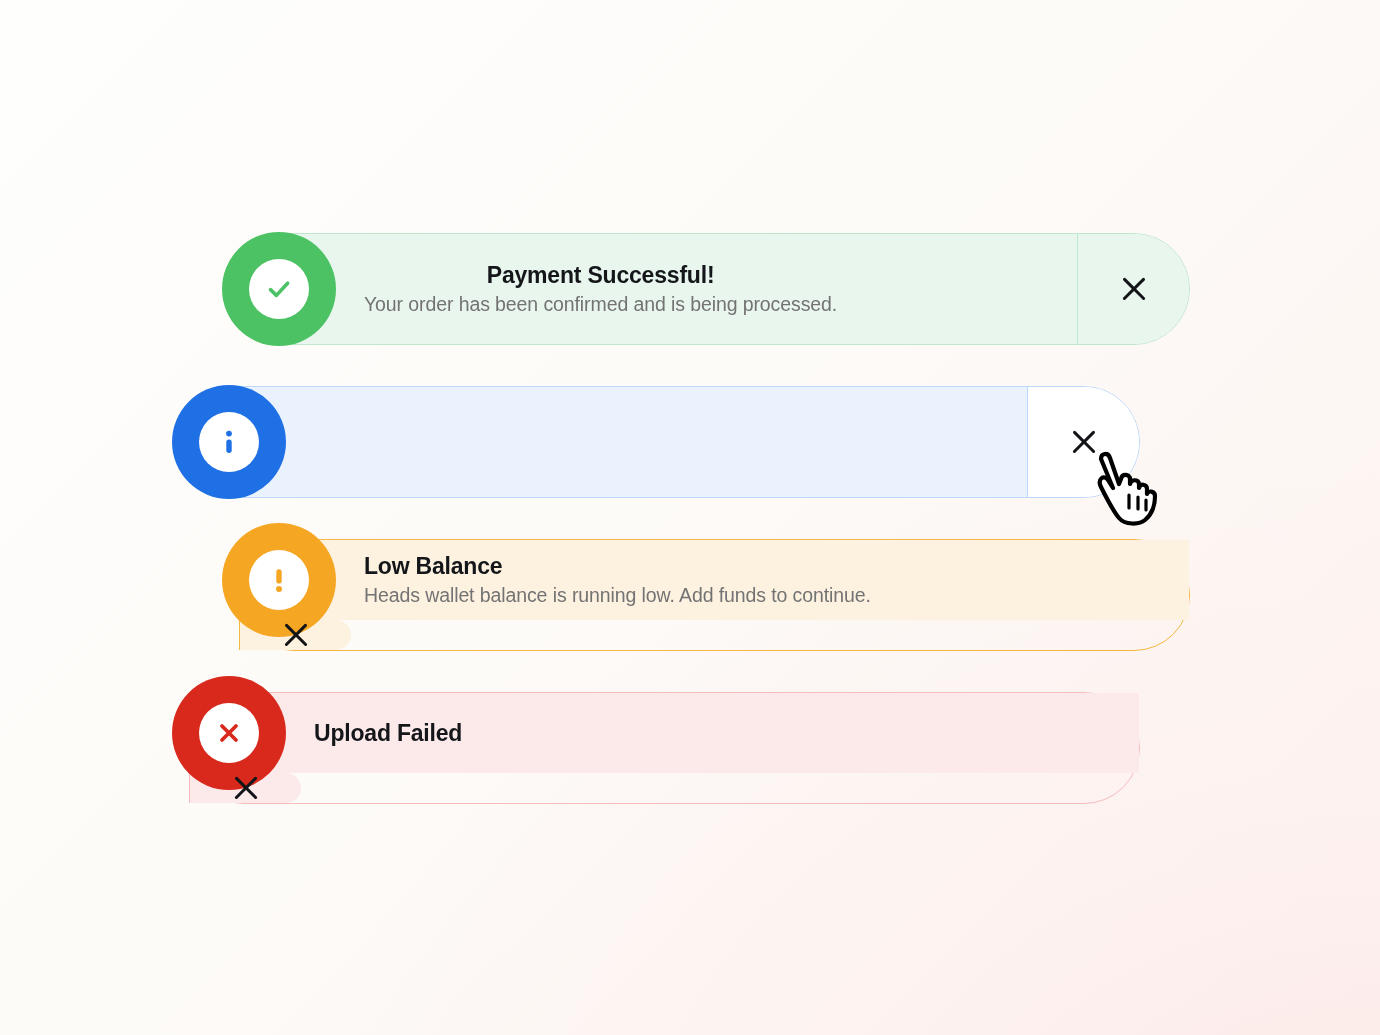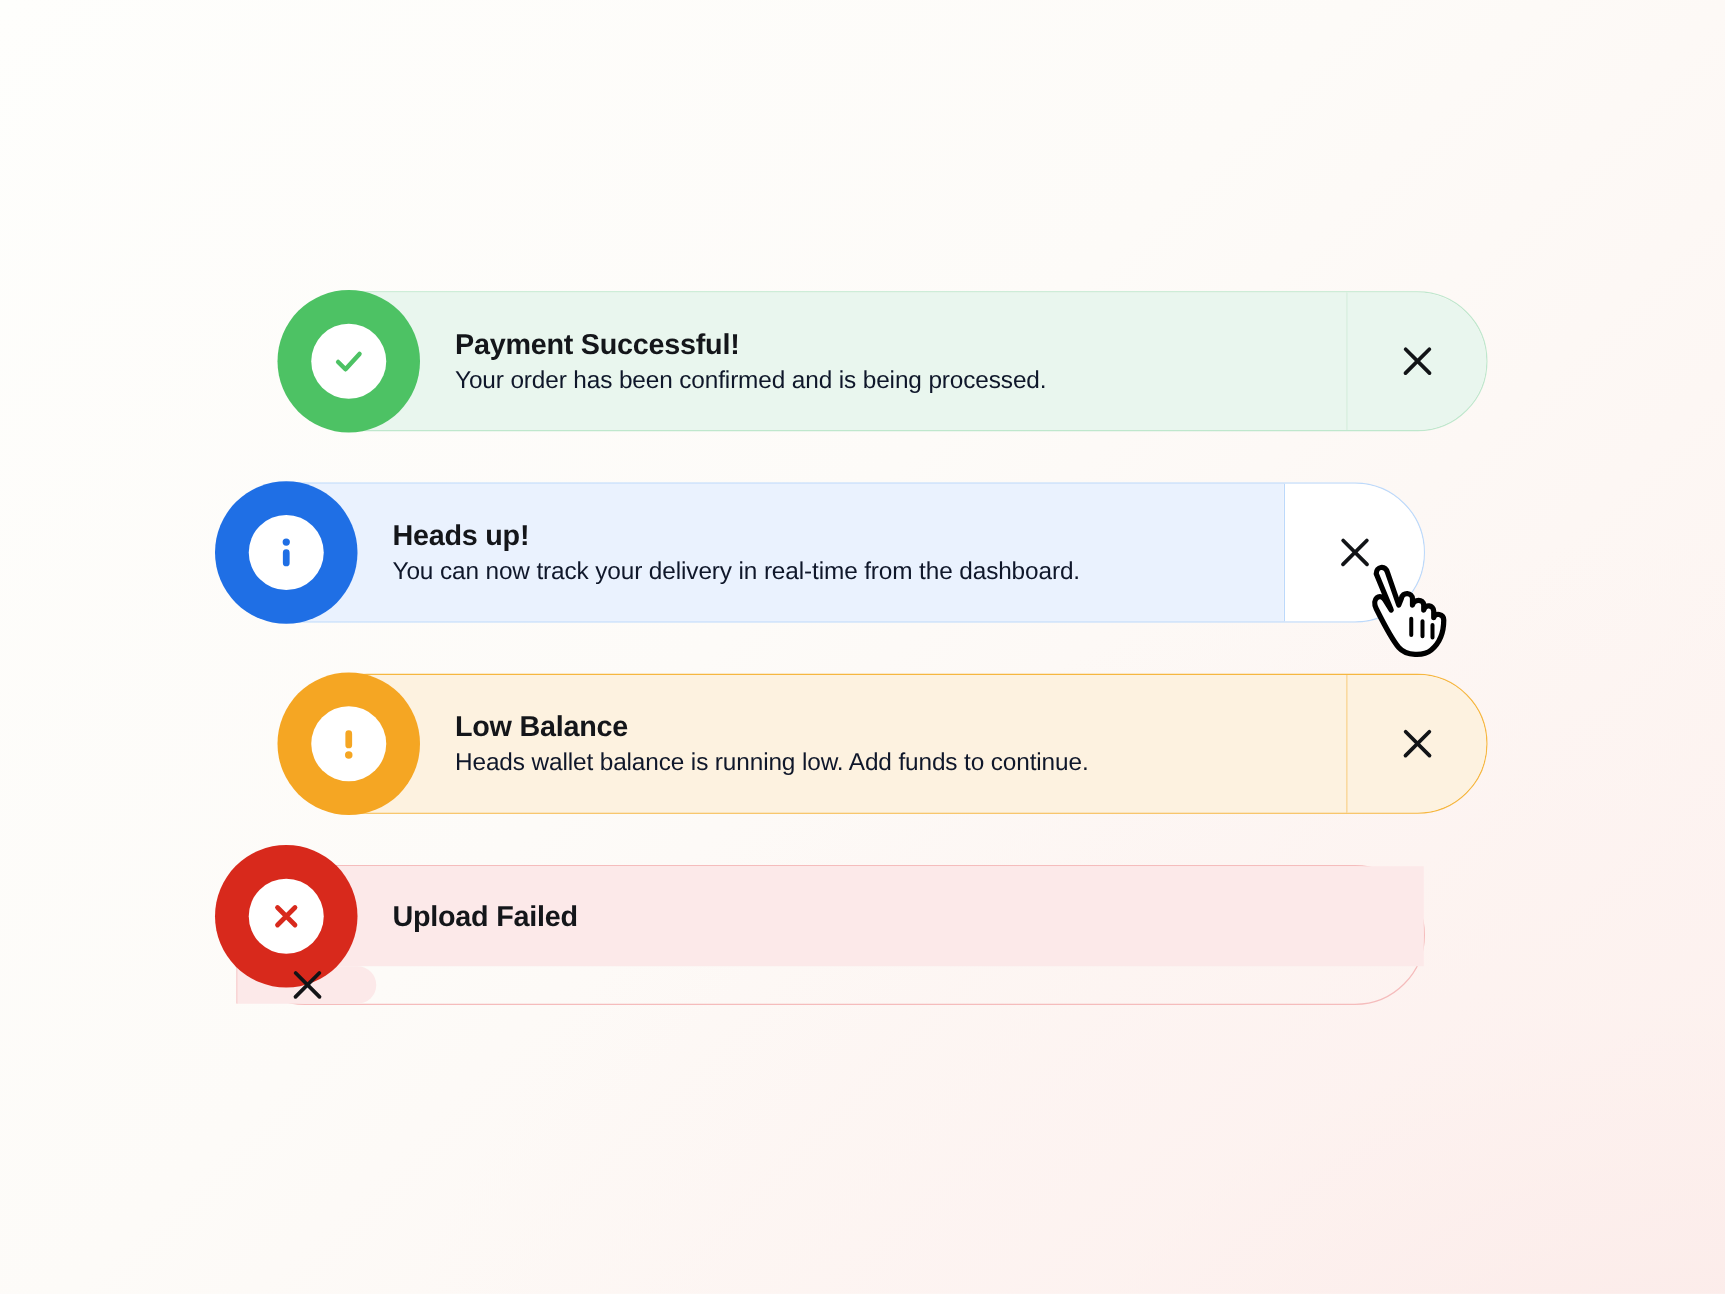--- a/index.html
+++ b/index.html
@@ -55,21 +55,21 @@
     font-weight: 700;
     letter-spacing: -0.2px;
     color: #14161a;
     line-height: 1.15;
   }
 
   .toast-msg {
     font-size: 19.5px;
     font-weight: 400;
     letter-spacing: -0.1px;
-    color: #0f172a;
+    color: #737373;
     line-height: 1.2;
   }
 
   
   .toast-close {
     width: 112px;
     display: flex;
     align-items: center;
     justify-content: center;
     border-radius: 0 56px 56px 0;
@@ -115,21 +115,21 @@
     border-radius: 50%;
     background: #ffffff;
     display: flex;
     align-items: center;
     justify-content: center;
   }
   .status-badge svg { display: block; }
 
   
   .v-success             { border-color: #bfe7cd; }
-  .v-success .toast-body { background: #e9f6ee; }
+  .v-success .toast-body { background: #e9f6ee; text-align: center; }
   .v-success .toast-close{ background: #e9f6ee; border-left-color: #bfe7cd; }
   .v-success .status-badge { background: #4dc264; }
 
   .v-info             { border-color: #bcd9fb; }
   .v-info .toast-body { background: #eaf2fe; }
   .v-info .toast-close{ background: #ffffff; border-left-color: #bcd9fb; }
   .v-info .status-badge { background: #1f6fe5; }
 
   .v-warning             { border-color: #f6b740; }
   .v-warning .toast-body { background: #fdf2e0; }
@@ -137,21 +137,21 @@
   .v-warning .status-badge { background: #f5a623; }
 
   .v-error             { border-color: #f5bcbc; }
   .v-error .toast-body { background: #fce9e9; }
   .v-error .toast-close{ background: #fce9e9; border-left-color: #f5bcbc; }
   .v-error .status-badge { background: #d8291c; }
 
   
   #toast-success { left: 238px; top: 233px;  width: 952px; }
   #toast-info    { left: 188px; top: 386px;  width: 952px; }
-  #toast-warning { left: 238px; top: 539px;  width: 952px; }
+  #toast-warning { left: 238px; top: 539px;  width: 952px; flex-direction: column; }
   #toast-error   { left: 188px; top: 692px;  width: 952px; flex-direction: column; }
 
   
   #cursor {
     position: absolute;
     left: 1095px;
     top: 443px;
     width: 84px;
     height: 84px;
     pointer-events: none;
@@ -183,24 +183,20 @@
 
   <div class="toast v-info" id="toast-info">
     <div class="toast-body">
       <div class="status-badge">
         <div class="inner">
           <svg width="36" height="36" viewBox="0 0 36 36" aria-hidden="true">
             <circle cx="18" cy="9.6" r="2.9" fill="#1f6fe5"></circle>
             <rect x="15.3" y="15.4" width="5.4" height="13.6" rx="2.7" fill="#1f6fe5"></rect>
           </svg>
         </div>
-      </div>
-      <div class="toast-text">
-        <div class="toast-title">Heads up!</div>
-        <div class="toast-msg">You can now track your delivery in real-time from the dashboard.</div>
       </div>
     </div>
     <div class="toast-close">
       <span class="close-glyph"></span>
     </div>
   </div>
 
   <div class="toast v-warning" id="toast-warning">
     <div class="toast-body">
       <div class="status-badge">

